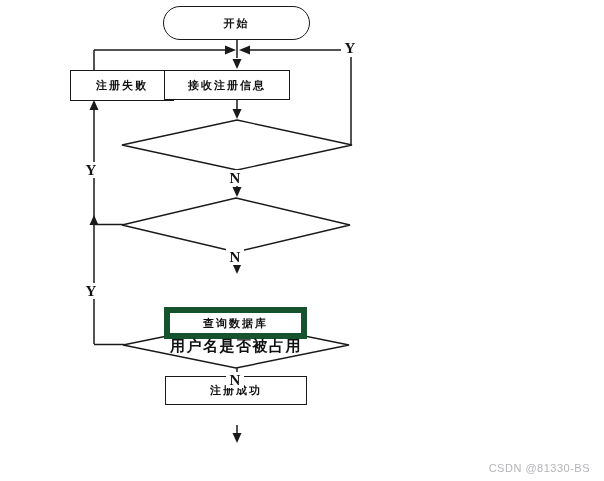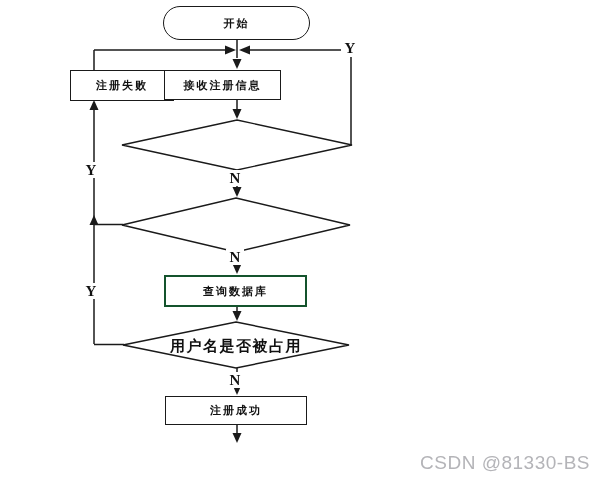--- a/index.html
+++ b/index.html
@@ -8,33 +8,33 @@
     font-family:"Liberation Serif","DejaVu Serif",serif;color:#111;
   }
   .layer{position:absolute;left:0;top:0;width:604px;height:481px;z-index:1;}
   .node{
     position:absolute;display:flex;align-items:center;justify-content:center;
     box-sizing:border-box;border:1.5px solid #1a1a1a;background:#ffffff;
     font-weight:700;font-size:11px;letter-spacing:2px;z-index:2;white-space:nowrap;
   }
   .terminator{border-radius:17px;}
   .process{}
-  .query{border:2px solid #14532d;}
+  .query{border:6px solid #14532d;margin-top:32px;}
   .dlabel{
     position:absolute;text-align:center;font-weight:700;font-size:15px;
     letter-spacing:1.5px;z-index:2;white-space:nowrap;
   }
   .elabel{
     position:absolute;width:18px;height:16px;line-height:16px;text-align:center;
     font-weight:700;font-size:15px;background:#ffffff;z-index:3;
   }
   .watermark{
     position:absolute;right:14px;bottom:7px;z-index:2;
     font-family:"Liberation Sans","DejaVu Sans",sans-serif;
-    font-size:19px;letter-spacing:0.5px;color:#b4b4b8;
+    font-size:11px;letter-spacing:0.5px;color:#b4b4b8;
   }
 </style>
 </head>
 <body>
 
 <div class="stage">
 
   <svg class="layer" viewBox="0 0 604 481">
     <g stroke="#1a1a1a" stroke-width="1.5" fill="none">
 
@@ -84,29 +84,29 @@
       <polygon points="232.5,433 241.5,433 237,443"></polygon>
       <polygon points="89.5,110 98.5,110 94,100"></polygon>
       <polygon points="89.5,225 98.5,225 94,215"></polygon>
     </g>
   </svg>
 
   <div class="node terminator" style="left:163px;top:6px;width:147px;height:34px;">开始</div>
 
   <div class="node process" style="left:42px;top:70px;width:104px;height:31px;margin-left:28px;">注册失败</div>
 
-  <div class="node process" style="left:164px;top:70px;width:117px;height:30px;">接收注册信息</div>
+  <div class="node process" style="left:164px;top:70px;width:126px;height:30px;">接收注册信息</div>
 
 
 
   <div class="node process query" style="left:164px;top:275px;width:143px;height:32px;">查询数据库</div>
 
   <div class="dlabel" style="left:126px;top:337px;width:220px;">用户名是否被占用</div>
 
-  <div class="node process" style="left:165px;top:396px;width:142px;height:29px;">注册成功</div>
+  <div class="node process" style="left:165px;top:376px;width:142px;height:29px;">注册成功</div>
 
 
   <div class="elabel" style="left:341px;top:40px;">Y</div>
 
   <div class="elabel" style="left:82px;top:162px;">Y</div>
 
   <div class="elabel" style="left:82px;top:283px;">Y</div>
 
   <div class="elabel" style="left:226px;top:170px;">N</div>
 

